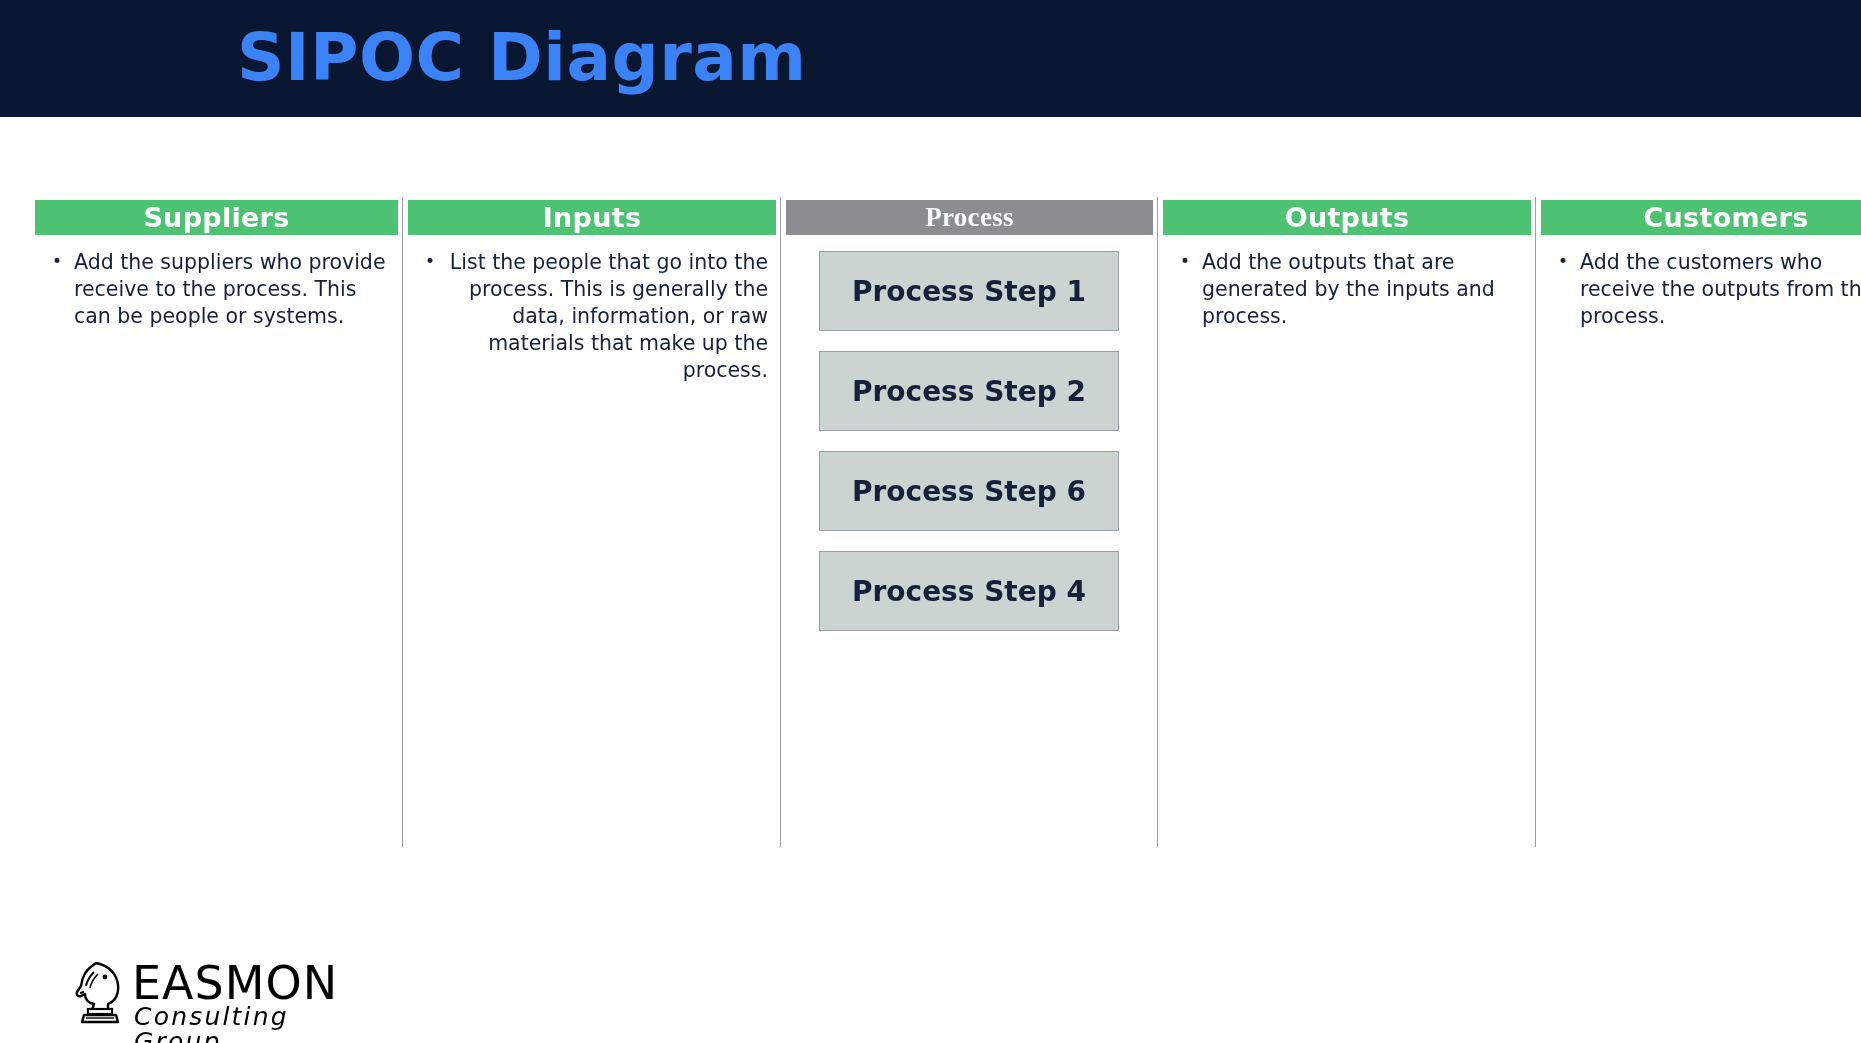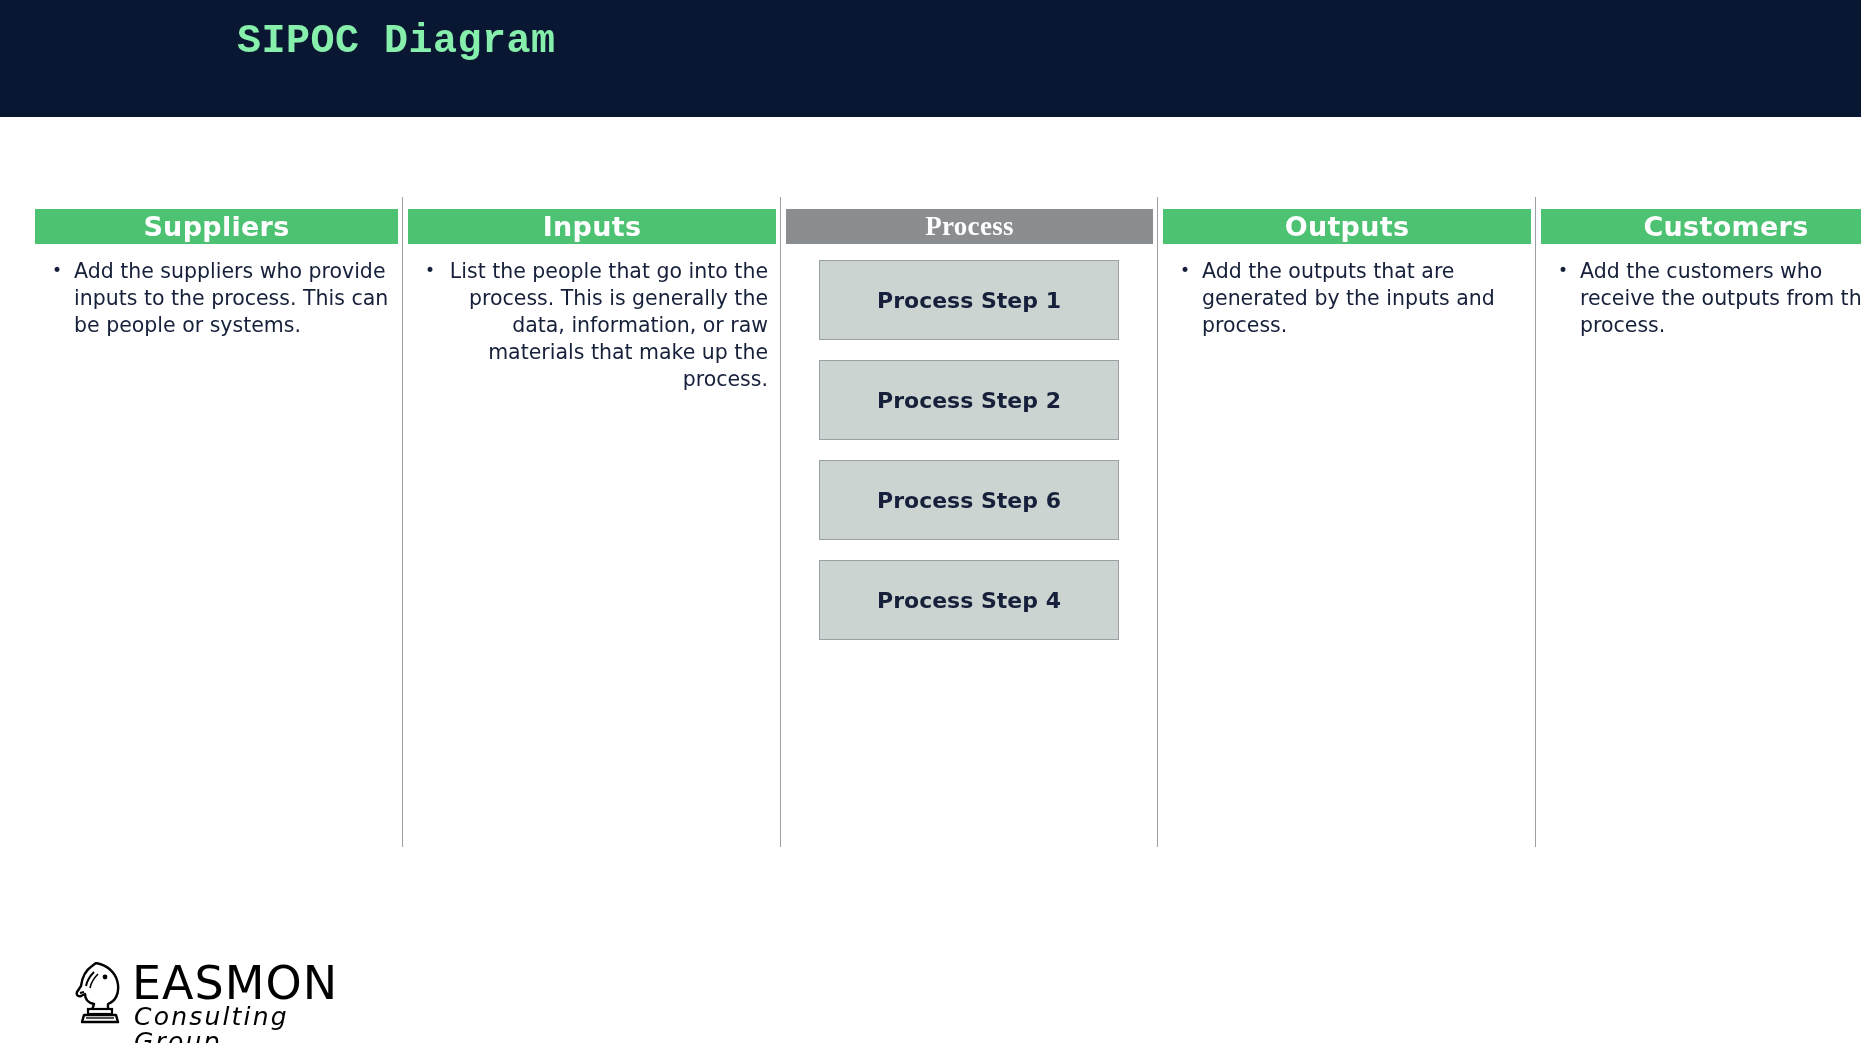--- a/index.html
+++ b/index.html
@@ -22,27 +22,26 @@
     left: 0;
     top: 0;
     width: 1861px;
     height: 117px;
     background: #0a1733;
   }
   .header-title {
     position: absolute;
     left: 237px;
     top: 17px;
-    font-size: 40px;
+    font-size: 66px;
     font-weight: bold;
-    color: #86efac;
+    color: #3b82f6;
     letter-spacing: 0.5px;
     line-height: 1.25;
     white-space: nowrap;
-    font-family: Liberation Mono, monospace;
   }
 
   
   .sipoc-grid {
     position: absolute;
     left: 30px;
     top: 197px;
     width: 1815px;
     height: 650px;
     display: flex;
@@ -60,21 +59,21 @@
   }
   .col-supp    { width: 372px; }
   .col-inputs  { width: 378px; text-align: right; }
   .col-process { width: 377px; }
   .col-outputs { width: 378px; }
   .col-cust    { width: 380px; }
 
   .col-head {
     position: relative;
     height: 35px;
-    margin: 12px 4px 0 5px;
+    margin: 3px 4px 0 5px;
     display: flex;
     align-items: center;
     justify-content: center;
     color: #ffffff;
     font-size: 27px;
     font-weight: bold;
     letter-spacing: 0.3px;
   }
   .head-green { background: #4cc272; }
   .head-gray  { background: #8b8e91; font-family: Liberation Serif, serif; }
@@ -116,21 +115,21 @@
   }
   .process-box {
     box-sizing: border-box;
     width: 300px;
     height: 80px;
     background: #ccd4d2;
     border: 1.5px solid #9aa0a6;
     display: flex;
     align-items: center;
     justify-content: center;
-    font-size: 22px;
+    font-size: 28px;
     font-weight: bold;
     color: #16203a;
   }
 
   
   .logo {
     position: absolute;
     left: 72px;
     top: 962px;
     width: 300px;
@@ -172,21 +171,21 @@
 <div class="header-banner">
   <div class="header-title">SIPOC Diagram</div>
 </div>
 
 <div class="sipoc-grid">
 
   <div class="sipoc-col col-supp">
     <div class="col-head head-green">Suppliers</div>
     <div class="col-body">
       <ul class="bullets">
-        <li>Add the suppliers who provide inputs to the process. This can be people or systems.</li>
+        <li>Add the suppliers who provide receive to the process. This can be people or systems.</li>
       </ul>
     </div>
   </div>
 
   <div class="sipoc-col col-inputs">
     <div class="col-head head-green">Inputs</div>
     <div class="col-body">
       <ul class="bullets">
         <li>List the people that go into the process. This is generally the data, information, or raw materials that make up the process.</li>
       </ul>

